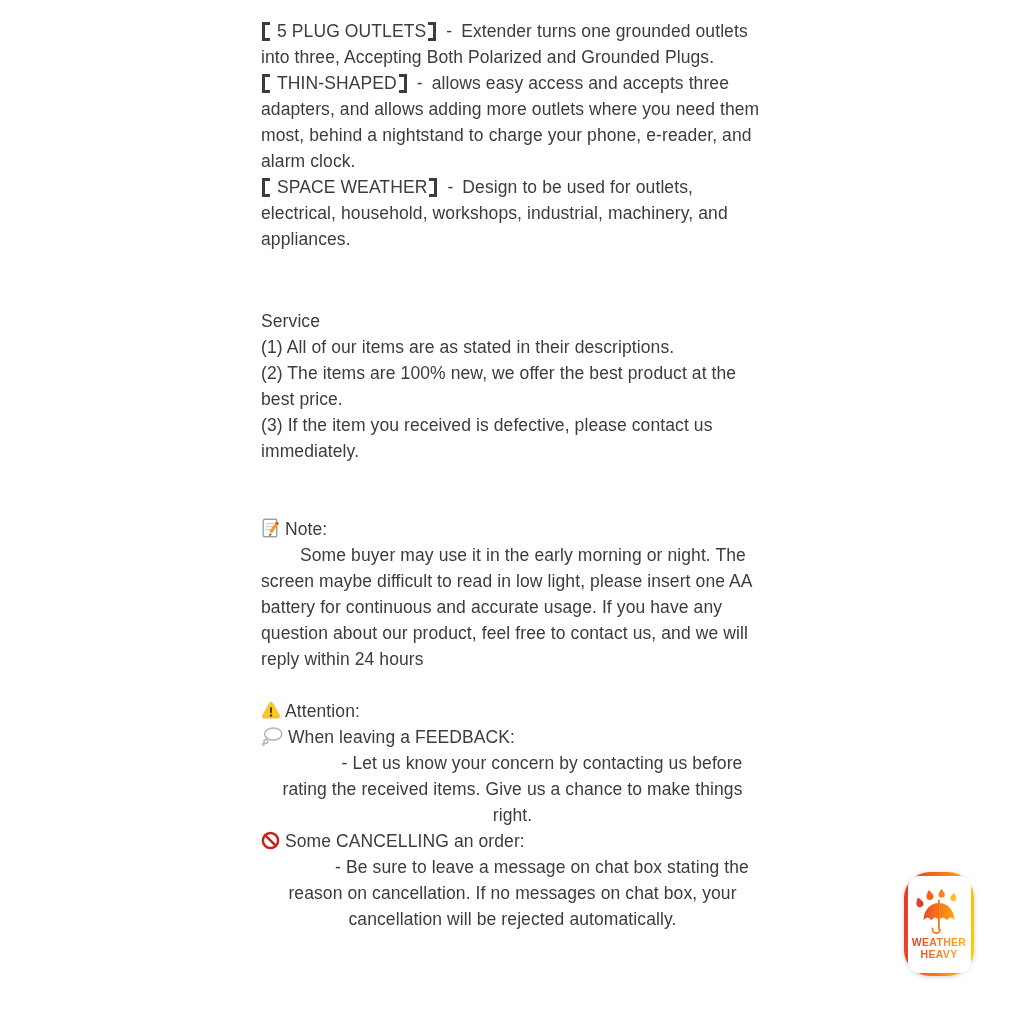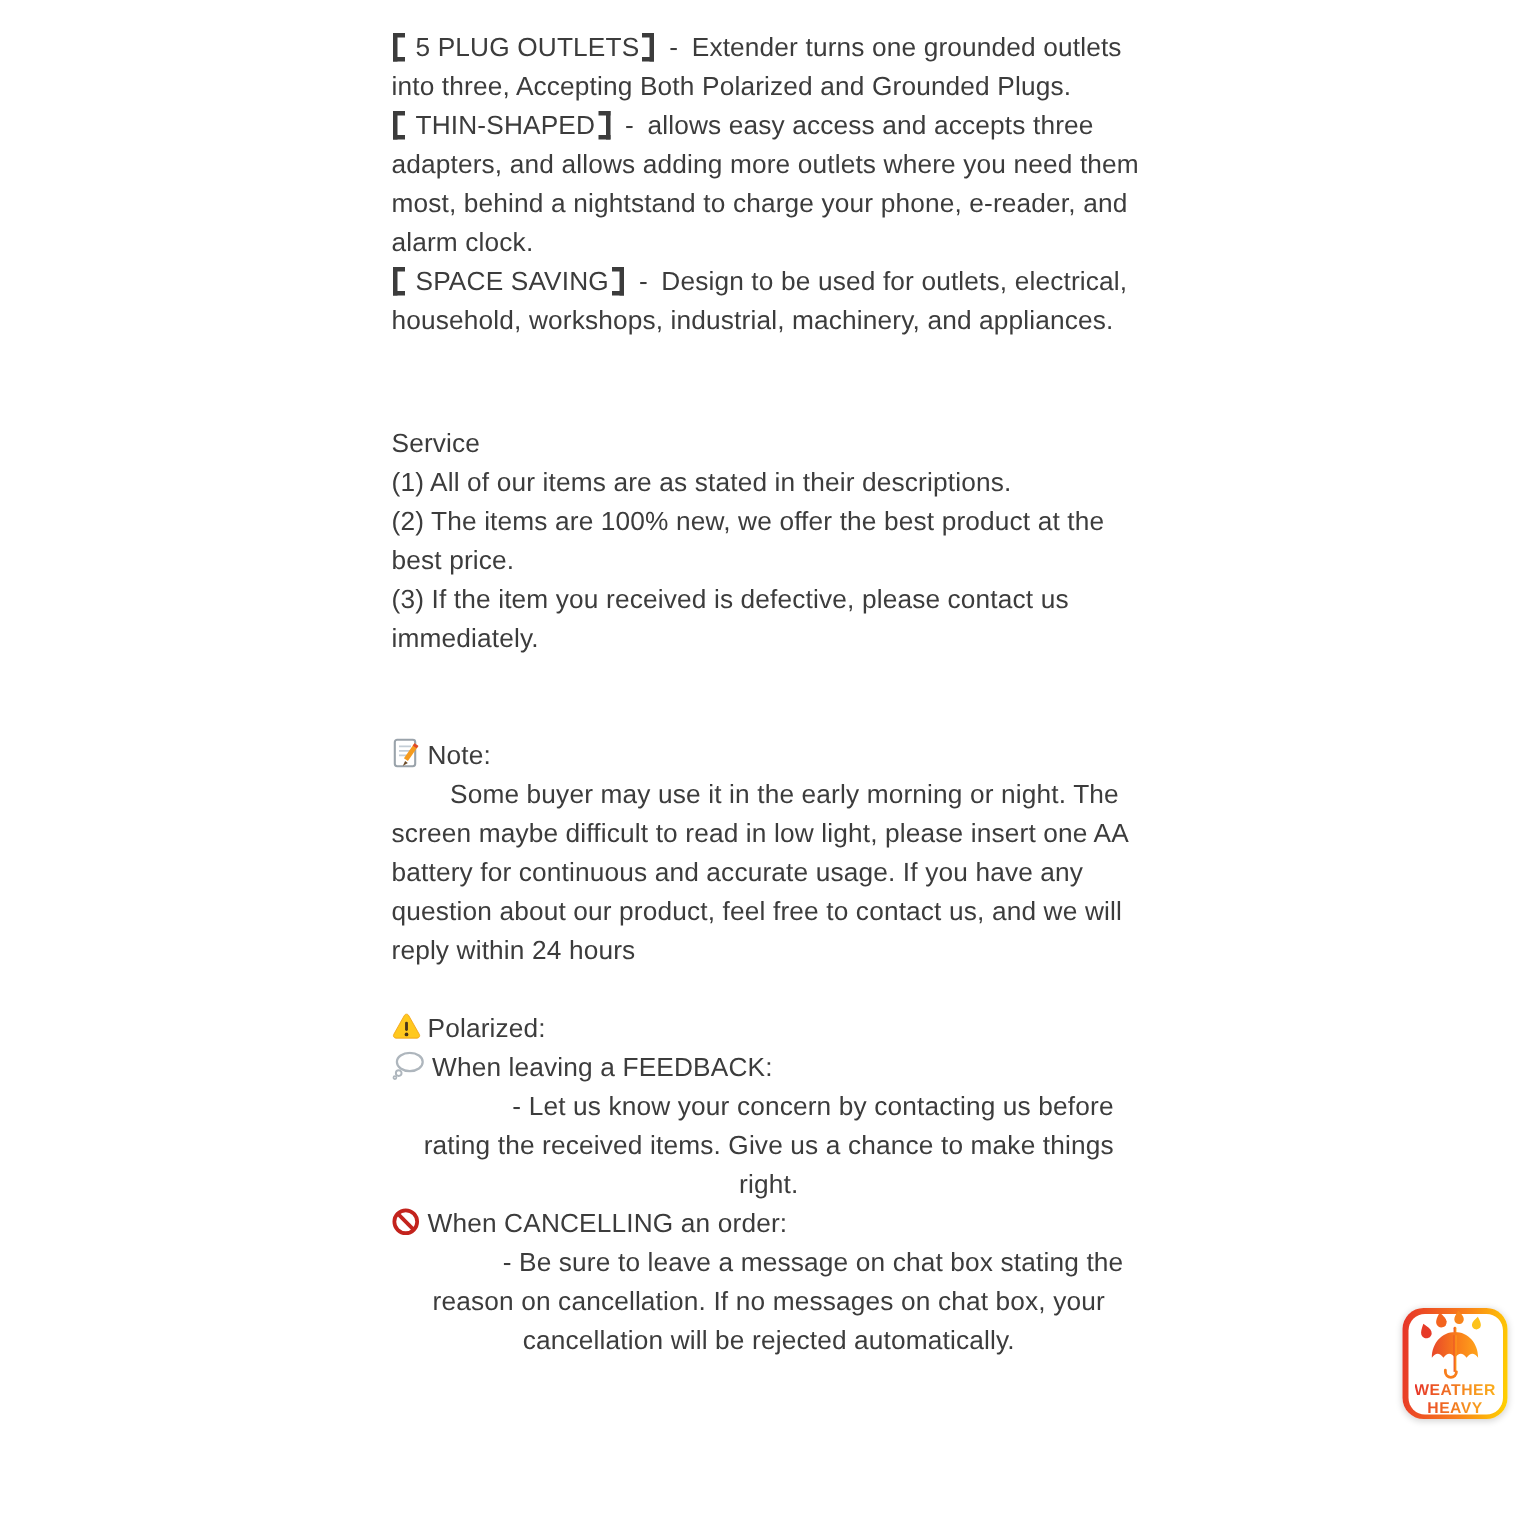--- a/index.html
+++ b/index.html
@@ -41,25 +41,24 @@
   .heading-row .icon{margin-right:4px;}
   .sub-row{margin-left:31px;}
   .sub-row .icon{margin-right:5px;}
   .detail{text-indent:59px;text-align:center;}
   .icon{display:inline-block;vertical-align:-3px;line-height:0;}
   .icon svg{display:inline-block;}
 
   
   .badge{
     position:absolute;left:904px;top:872px;
-    width:70px;height:74px;box-sizing:border-box;
-    border-radius:14px;padding:3.5px;
+    width:70px;height:104px;box-sizing:border-box;
+    border-radius:26px;padding:3.5px;
     background:linear-gradient(95deg,#e63329 0%,#f97e1b 55%,#ffd400 100%);
     box-shadow:0 1px 5px rgba(0,0,0,.18);
-    margin-left:31px;
   }
   .badge-inner{
     width:100%;height:100%;background:#ffffff;border-radius:11px;
     display:flex;flex-direction:column;align-items:center;justify-content:center;
     gap:1px;
   }
   .badge-text{
     font-size:10.5px;line-height:11.5px;font-weight:800;
     letter-spacing:.3px;text-align:center;
     background:linear-gradient(95deg,#e63329 0%,#f58a1f 60%,#fbb11b 100%);
@@ -69,21 +68,21 @@
 </style>
 </head>
 <body>
 
 <div class="page">
   <div class="content">
 
     <div class="features">
       <p class="feature"><span class="bk open"></span><span>5 PLUG OUTLETS</span><span class="bk close"></span><span class="sep">-</span><span>Extender turns one grounded outlets into three, Accepting Both Polarized and Grounded Plugs.</span></p>
       <p class="feature"><span class="bk open"></span><span>THIN-SHAPED</span><span class="bk close"></span><span class="sep">-</span><span>allows easy access and accepts three adapters, and allows adding more outlets where you need them most, behind a nightstand to charge your phone, e-reader, and alarm clock.</span></p>
-      <p class="feature"><span class="bk open"></span><span>SPACE SAVING</span><span class="bk close"></span><span class="sep">-</span><span>Design to be used for outlets, electrical, household, workshops, industrial, machinery, and appliances.</span></p>
+      <p class="feature"><span class="bk open"></span><span>SPACE WEATHER</span><span class="bk close"></span><span class="sep">-</span><span>Design to be used for outlets, electrical, household, workshops, industrial, machinery, and appliances.</span></p>
     </div>
 
     <div class="service">
       <p>Service</p>
       <p>(1) All of our items are as stated in their descriptions.</p>
       <p>(2) The items are 100% new, we offer the best product at the best price.</p>
       <p>(3) If the item you received is defective, please contact us immediately.</p>
     </div>
 
     <div class="note">
@@ -97,33 +96,33 @@
               <path d="M9.1,15.3 L7.5,18.6 L10.9,16.6 Z" fill="#6d4c2a"></path>
             </svg></span><span>Note:</span></p>
       <p class="note-body">Some buyer may use it in the early morning or night. The screen maybe difficult to read in low light, please insert one AA battery for continuous and accurate usage. If you have any question about our product, feel free to contact us, and we will reply within 24 hours</p>
     </div>
 
     <div class="attention">
       <p class="heading-row"><span class="icon"><svg width="20" height="19" viewBox="0 0 20 19">
               <path d="M8.6,1.9 a1.65,1.65 0 0 1 2.8,0 l7.1,12.6 a1.7,1.7 0 0 1 -1.45,2.6 H3.0 a1.7,1.7 0 0 1 -1.45,-2.6 Z" fill="#ffc81e" stroke="#f2a51a" stroke-width="0.6"></path>
               <rect x="9.05" y="6.1" width="1.9" height="6.2" rx="0.95" fill="#4a351a"></rect>
               <circle cx="10" cy="14.6" r="1.25" fill="#4a351a"></circle>
-            </svg></span><span>Polarized:</span></p>
+            </svg></span><span>Attention:</span></p>
 
       <p class="sub-row"><span class="icon"><svg width="22" height="19" viewBox="0 0 22 19">
               <ellipse cx="12.2" cy="7" rx="8.6" ry="6.1" fill="#ffffff" stroke="#aeb6bd" stroke-width="1.5"></ellipse>
               <circle cx="4.8" cy="14.4" r="1.9" fill="#ffffff" stroke="#aeb6bd" stroke-width="1.3"></circle>
               <circle cx="2.3" cy="17.4" r="1.0" fill="#ffffff" stroke="#aeb6bd" stroke-width="1.1"></circle>
             </svg></span><span>When leaving a FEEDBACK:</span></p>
       <p class="detail">- Let us know your concern by contacting us before rating the received items. Give us a chance to make things right.</p>
 
       <p class="sub-row"><span class="icon"><svg width="19" height="19" viewBox="0 0 19 19">
               <circle cx="9.5" cy="9.5" r="7.6" fill="none" stroke="#c3231d" stroke-width="2.5"></circle>
               <line x1="4.3" y1="4.3" x2="14.7" y2="14.7" stroke="#c3231d" stroke-width="2.5"></line>
-            </svg></span><span>When CANCELLING an order:</span></p>
+            </svg></span><span>Some CANCELLING an order:</span></p>
       <p class="detail">- Be sure to leave a message on chat box stating the reason on cancellation. If no messages on chat box, your cancellation will be rejected automatically.</p>
     </div>
   </div>
 
   <div class="badge">
     <div class="badge-inner">
       <span class="icon"><svg width="52" height="48" viewBox="0 0 60 56">
             <defs>
               <linearGradient id="ug" x1="0" y1="0" x2="1" y2="0">
                 <stop offset="0" stop-color="#e8482a"></stop>

